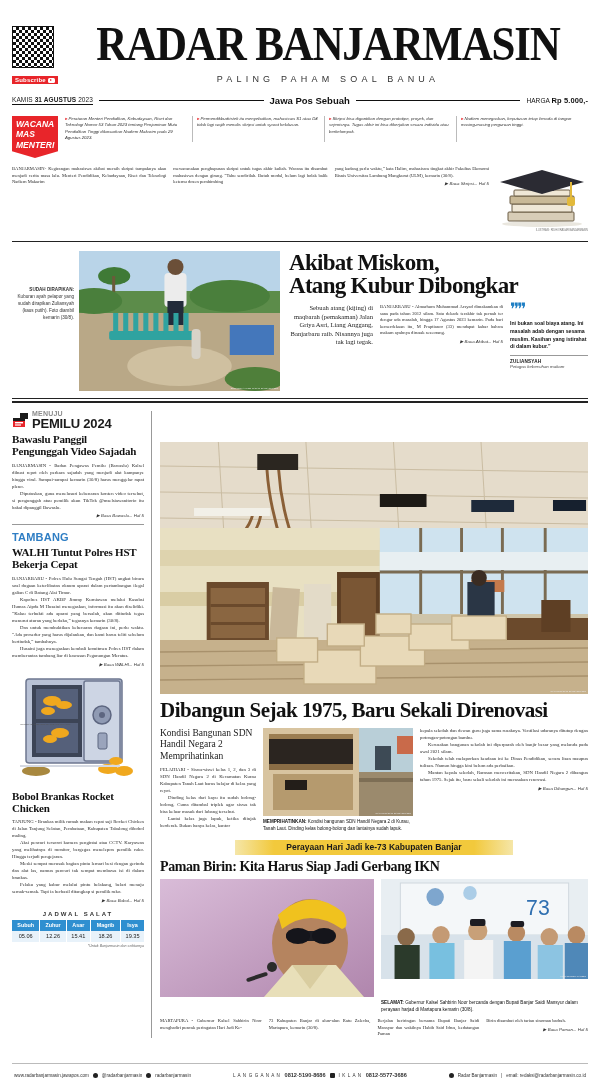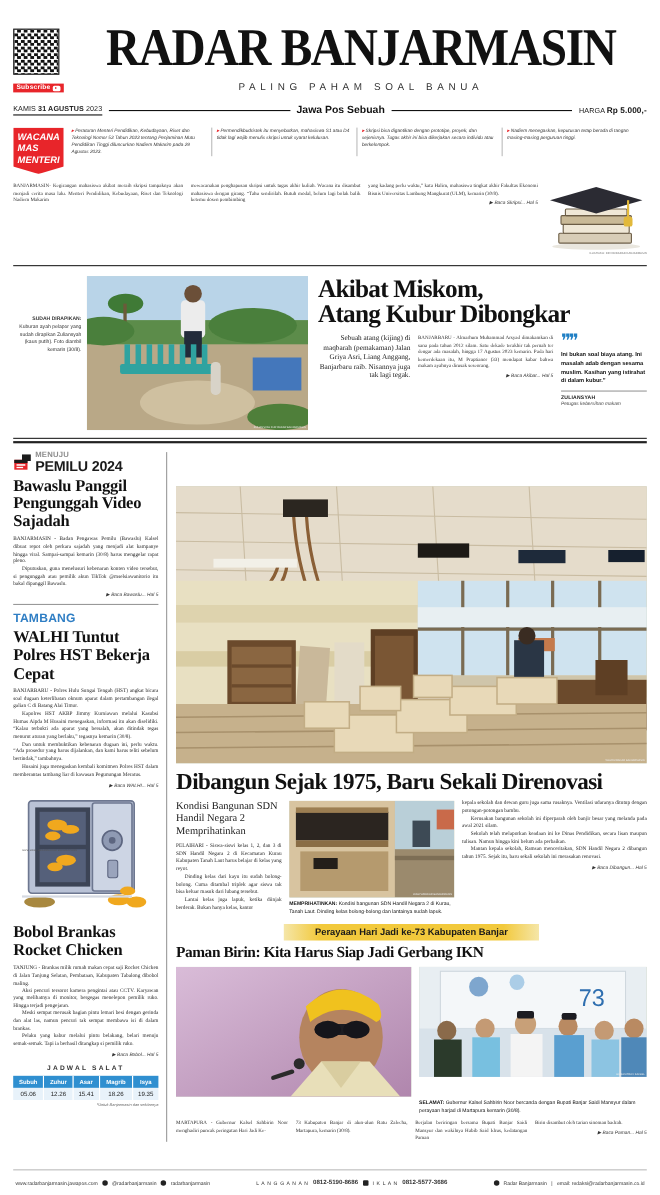--- a/index.html
+++ b/index.html
@@ -115,21 +115,21 @@
   .lower { display: flex; gap: 8px; margin-top: 8px; }
   .col-left { width: 140px; flex: 0 0 140px; border-right: 1px solid #999; padding-right: 7px; }
   .col-main { flex: 1; margin-top: 31px; }
 
   .kicker-pemilu { display: flex; align-items: center; gap: 3px; }
   .boxicon { width: 17px; height: 15px; position: relative; flex: 0 0 17px; }
   .pemilu-txt { line-height: .95; }
   .menuju { font-family: "Liberation Sans", sans-serif; font-size: 7px; font-weight: bold; color: #8c8c8c; letter-spacing: .2px; }
   .pemilu { font-family: "Liberation Sans", sans-serif; font-size: 13px; font-weight: bold; color: #1b1b1b; letter-spacing: -.2px; }
 
-  .hl-2 { font-size: 15px; font-weight: bold; line-height: 1.08; margin-top: 4px; letter-spacing: -.2px; }
+  .hl-2 { font-size: 11px; font-weight: bold; line-height: 1.08; margin-top: 4px; letter-spacing: -.2px; }
   .body-s { font-size: 4.8px; line-height: 1.45; text-align: justify; color: #2a2a2a; margin-top: 5px; }
   .body-s p { margin-bottom: 0; text-indent: 8px; }
   .body-s p.first { text-indent: 0; }
 
   .kicker-blue { font-family: "Liberation Sans", sans-serif; font-size: 11px; font-weight: bold; color: #2f7ec4; letter-spacing: .2px; }
 
   .safe-ill { width: 100%; height: 118px; position: relative; margin-top: 4px; }
   .ill-credit { position: absolute; left: 8px; top: 52px; font-size: 2.5px; color: #555; font-family: "Liberation Sans", sans-serif; line-height: 1.35; }
 
   
@@ -150,21 +150,21 @@
   .mg-b { flex: 0 0 150px; }
   .mg-c { flex: 1; }
   .school-photo { width: 100%; height: 88px; }
   .photo-caption { font-family: "Liberation Sans", sans-serif; font-size: 4.6px; line-height: 1.5; color: #111; margin-top: 3px; }
   .photo-caption b { font-weight: bold; }
 
   .banner-yellow {
     background: linear-gradient(90deg,#f5e6a8 0%, #f2c93c 14%, #f2c93c 86%, #f5e6a8 100%);
     color: #1a1a1a; font-family: "Liberation Sans", sans-serif;
     font-size: 8.5px; font-weight: bold; text-align: center;
-    padding: 2.5px 0; margin: 7px auto 0; width: 232px;
+    padding: 2.5px 0; margin: 7px auto 0; width: 278px;
   }
   .hl-birin { font-size: 14px; font-weight: bold; line-height: 1.05; margin-top: 5px; letter-spacing: -.4px; }
   .birin-photos { display: flex; gap: 7px; margin-top: 5px; }
   .birin-photo-a { flex: 0 0 214px; height: 118px; }
   .birin-photo-b { flex: 1; height: 100px; }
   .birin-cols { display: flex; gap: 7px; margin-top: 4px; }
   .bc { flex: 1; font-size: 4.6px; line-height: 1.42; text-align: justify; color: #2a2a2a; }
 
   
   .footer {

